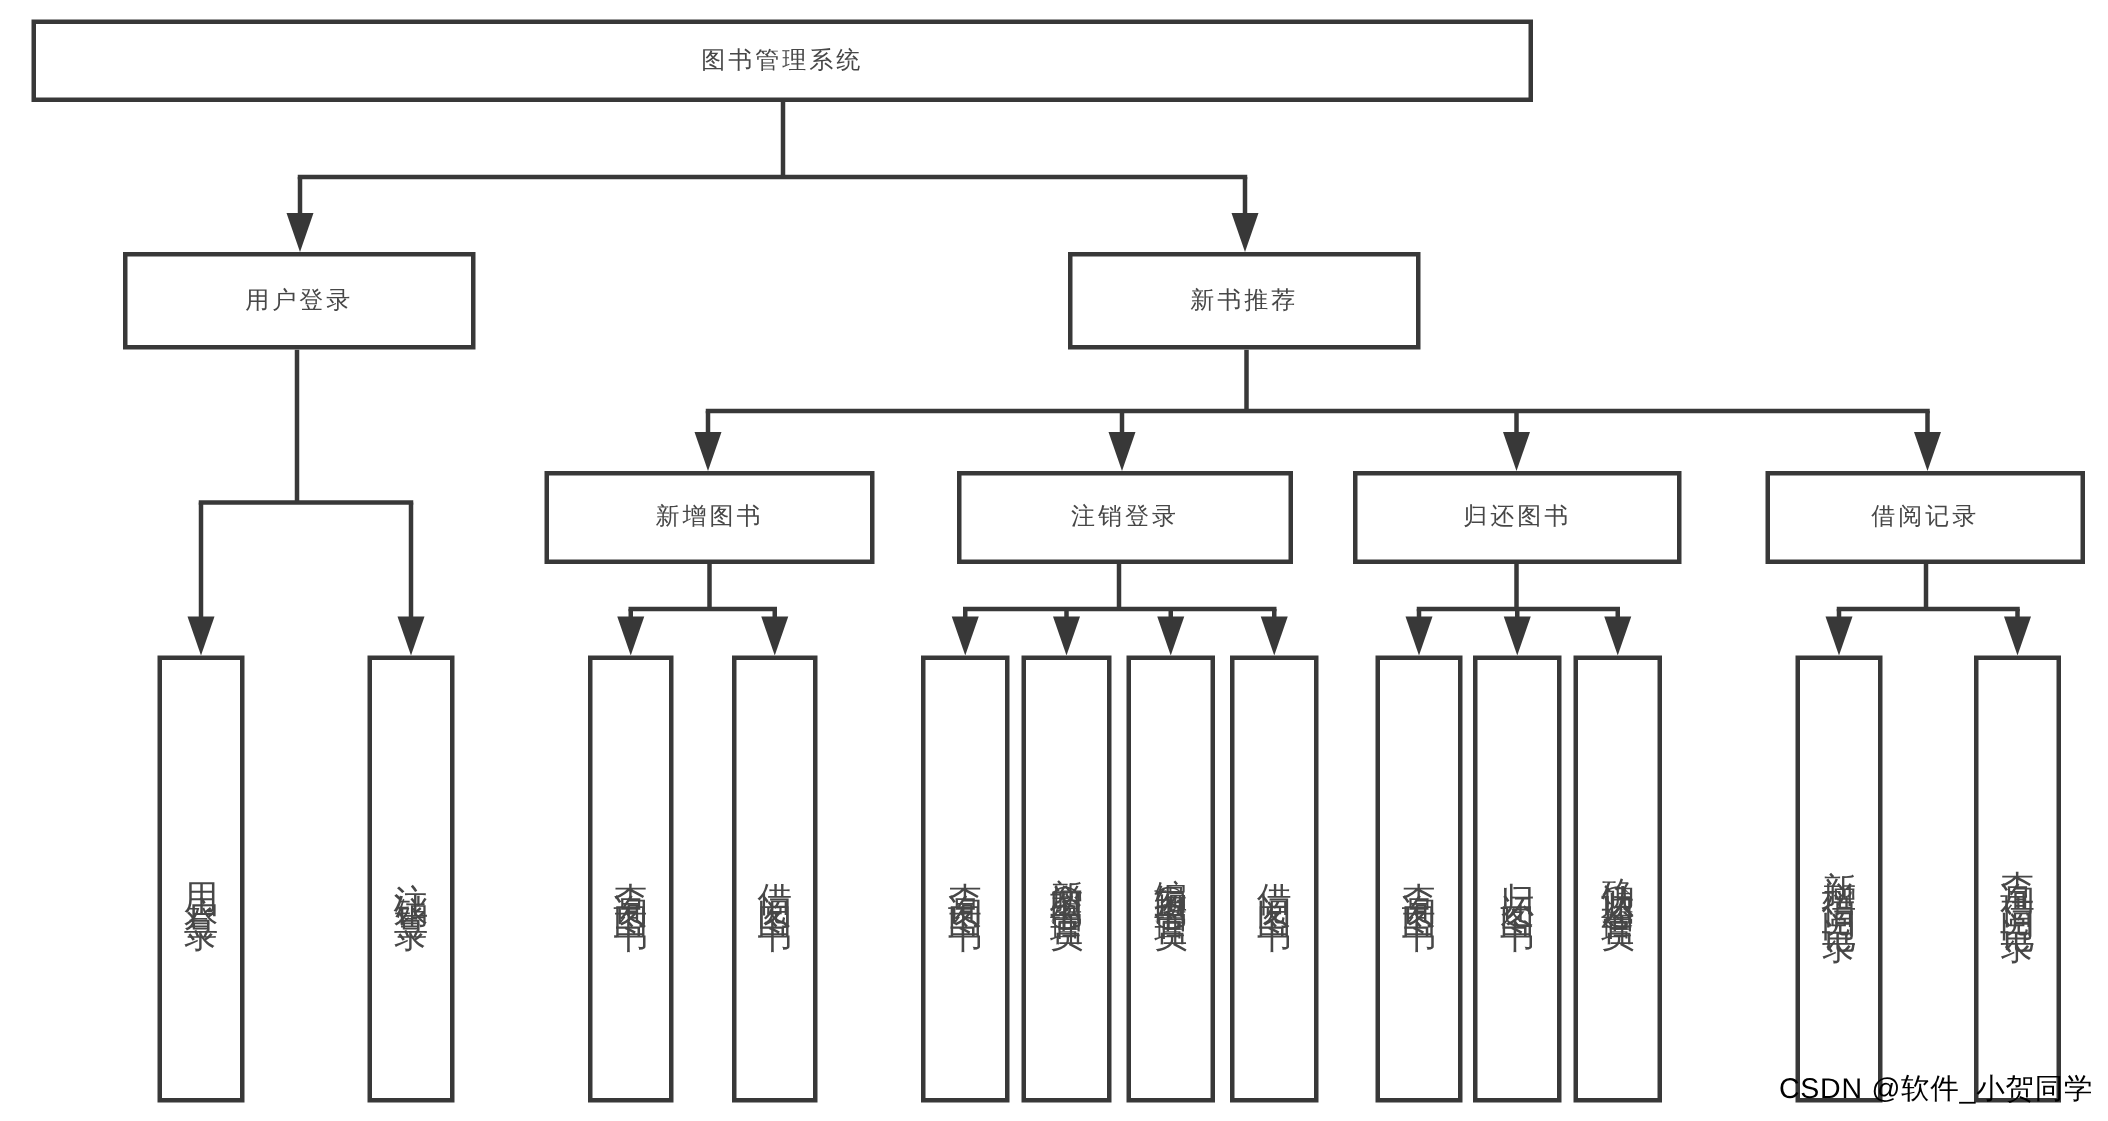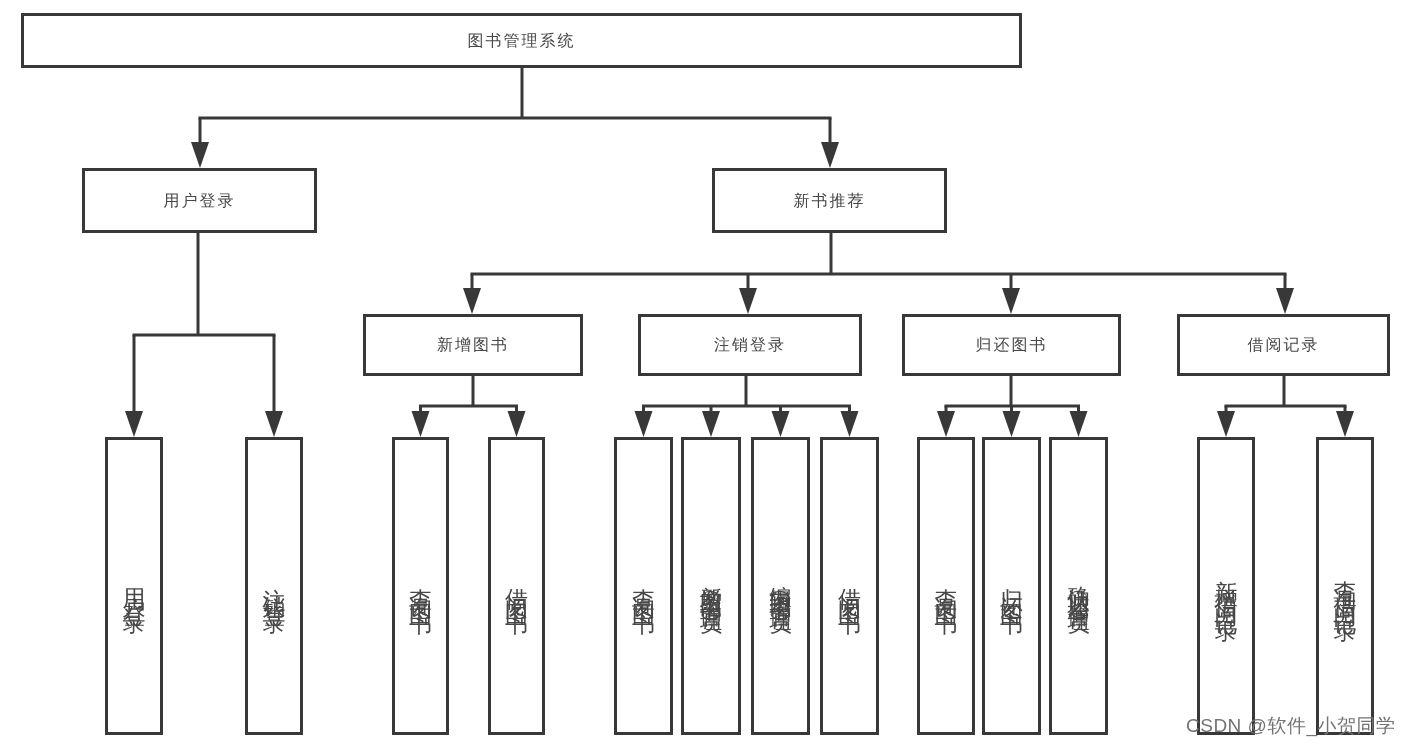--- a/index.html
+++ b/index.html
@@ -53,21 +53,21 @@
   }
   .vnode.vlong span {
     letter-spacing: 4px;
     font-size: 22px;
   }
   .watermark {
     position: absolute;
     left: 1186px;
     top: 713px;
     font-size: 19px;
-    color: #737373;
+    color: #000000;
     letter-spacing: 0.5px;
     z-index: 5;
     white-space: nowrap;
   }
 </style>
 </head>
 <body>
 
 <div class="canvas">
 

